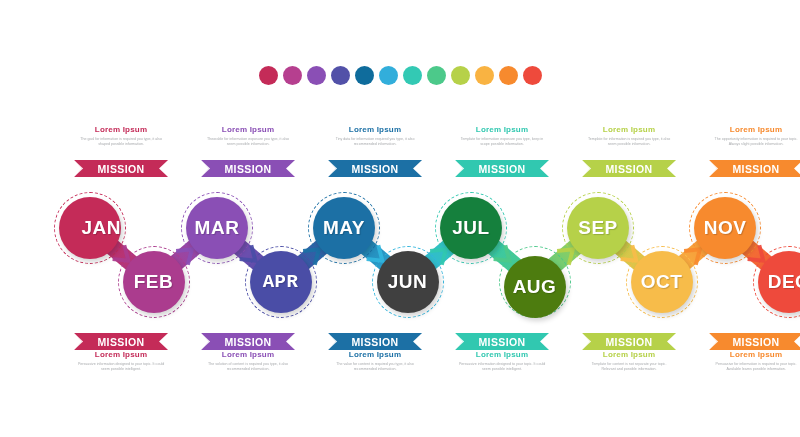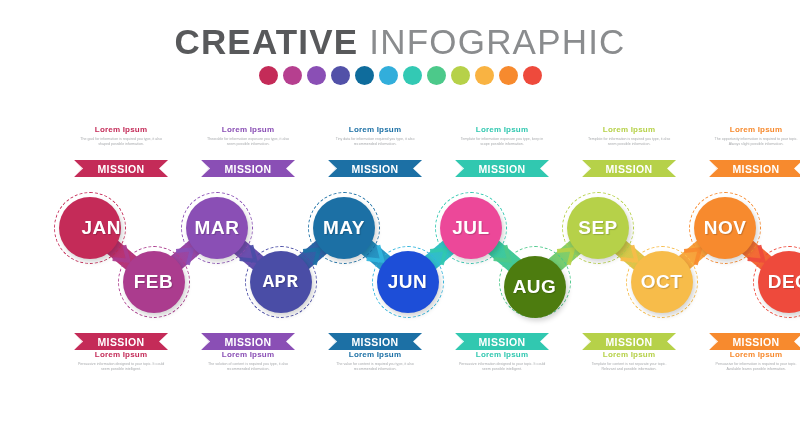--- a/index.html
+++ b/index.html
@@ -76,26 +76,20 @@
   .dashring{
     position:absolute;width:72px;height:72px;border-radius:50%;
     border:1.6px dashed #ccc;box-sizing:border-box;
   }
 </style>
 </head>
 <body>
 
 <div id="stage">
 
-  <div class="title-wrap">
-    <div class="title">
-      <span class="t-bold">CREATIVE</span>
-      <span class="t-light">INFOGRAPHIC</span>
-    </div>
-  </div>
 
   <div class="dots" id="dots">
       <div class="dot" style="background: rgb(196, 43, 88);"></div>
       <div class="dot" style="background: rgb(182, 63, 143);"></div>
       <div class="dot" style="background: rgb(138, 79, 181);"></div>
       <div class="dot" style="background: rgb(82, 81, 168);"></div>
       <div class="dot" style="background: rgb(15, 108, 156);"></div>
       <div class="dot" style="background: rgb(50, 174, 219);"></div>
       <div class="dot" style="background: rgb(51, 201, 180);"></div>
       <div class="dot" style="background: rgb(76, 201, 138);"></div>
@@ -191,25 +185,25 @@
       </div>
       <div class="dashring" style="left: 244.5px; top: 246px; border-color: rgb(74, 77, 166);"></div>
       <div class="month" style="left: 249.5px; top: 251px; background: rgb(74, 77, 166); font-family: Liberation Mono, monospace;">
         <span>APR</span>
       </div>
       <div class="dashring" style="left: 308px; top: 192px; border-color: rgb(28, 112, 165);"></div>
       <div class="month" style="left: 313px; top: 197px; background: rgb(28, 112, 165);">
         <span>MAY</span>
       </div>
       <div class="dashring" style="left: 371.5px; top: 246px; border-color: rgb(49, 181, 221);"></div>
-      <div class="month" style="left: 376.5px; top: 251px; background: #1d4ed8;">
+      <div class="month" style="left: 376.5px; top: 251px; background: #404040;">
         <span>JUN</span>
       </div>
       <div class="dashring" style="left: 435px; top: 192px; border-color: rgb(49, 200, 176);"></div>
-      <div class="month" style="left: 440px; top: 197px; background: #ec4899;">
+      <div class="month" style="left: 440px; top: 197px; background: #15803d;">
         <span>JUL</span>
       </div>
       <div class="dashring" style="left: 498.5px; top: 246px; border-color: rgb(76, 201, 138);"></div>
       <div class="month" style="left: 503.5px; top: 256px; background: #4d7c0f;">
         <span>AUG</span>
       </div>
       <div class="dashring" style="left: 562px; top: 192px; border-color: rgb(182, 209, 73);"></div>
       <div class="month" style="left: 567px; top: 197px; background: rgb(182, 209, 73);">
         <span>SEP</span>
       </div>

